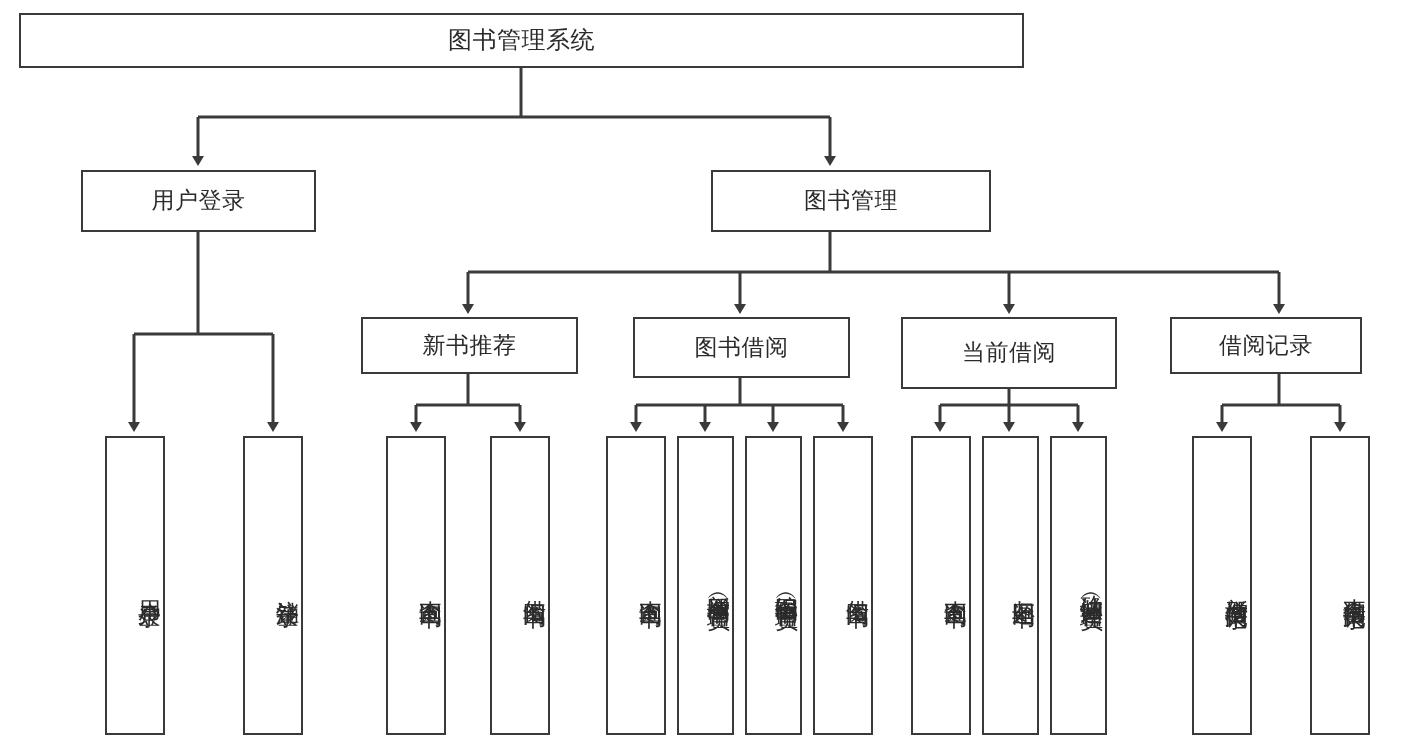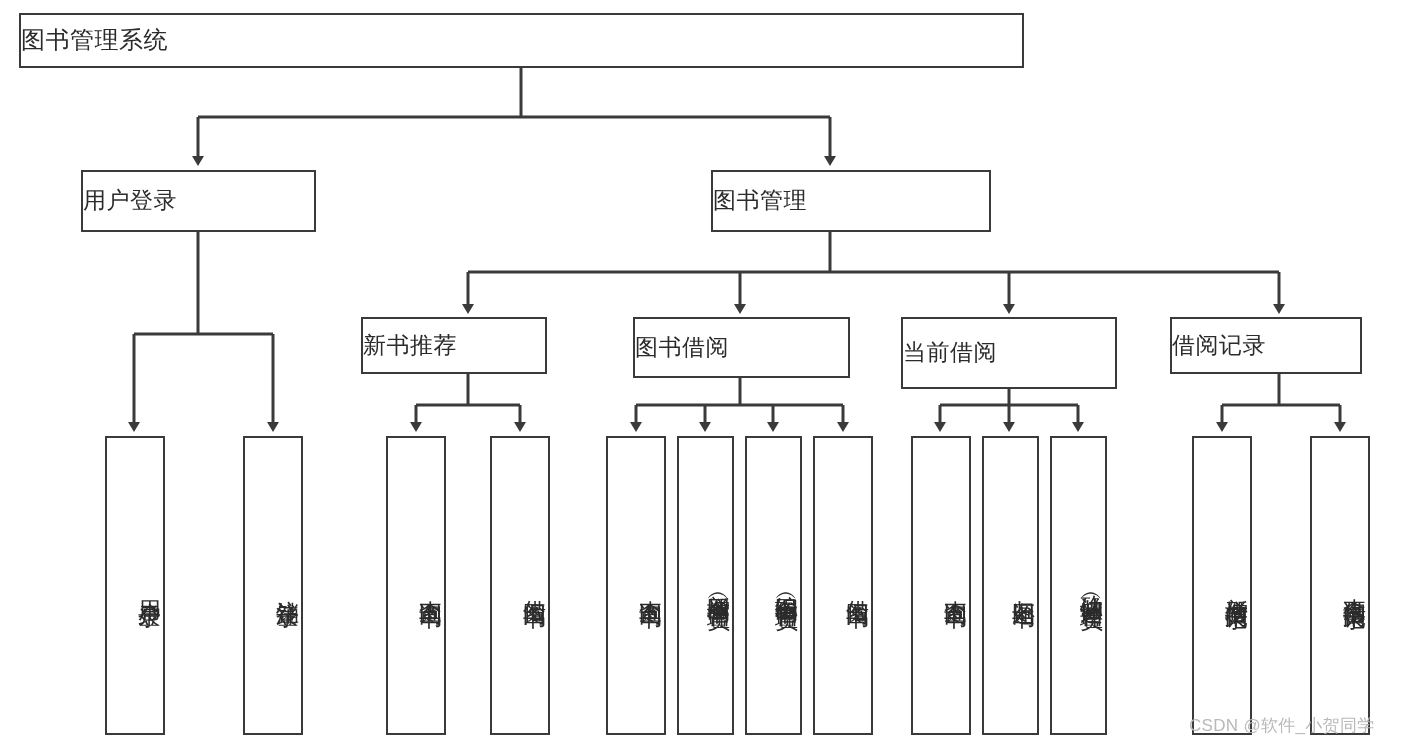--- a/index.html
+++ b/index.html
@@ -25,20 +25,21 @@
     height: 747px;
     pointer-events: none;
   }
   .node {
     position: absolute;
     box-sizing: border-box;
     border: 2.5px solid #3a3a3a;
     background: #ffffff;
     display: flex;
     align-items: center;
+    justify-content: center;
     color: #2b2b2b;
     line-height: 1.18;
   }
   .node.horiz {
     font-size: 23px;
     letter-spacing: 0.5px;
   }
   .node.vert {
     writing-mode: vertical-rl;
     text-orientation: upright;
@@ -128,21 +129,21 @@
     <span>图书管理系统</span>
   </div>
 
   <div class="node horiz" style="left:81px; top:170px; width:235px; height:62px;">
     <span>用户登录</span>
   </div>
   <div class="node horiz" style="left:711px; top:170px; width:280px; height:62px;">
     <span>图书管理</span>
   </div>
 
-  <div class="node horiz" style="left:361px; top:317px; width:186px; height:57px;">
+  <div class="node horiz" style="left:361px; top:317px; width:217px; height:57px;">
     <span>新书推荐</span>
   </div>
   <div class="node horiz" style="left:633px; top:317px; width:217px; height:61px;">
     <span>图书借阅</span>
   </div>
   <div class="node horiz" style="left:901px; top:317px; width:216px; height:72px;">
     <span>当前借阅</span>
   </div>
   <div class="node horiz" style="left:1170px; top:317px; width:192px; height:57px;">
     <span>借阅记录</span>
@@ -185,15 +186,14 @@
     <span class="vlabel">确认归还（管理员）</span>
   </div>
 
   <div class="node vert" style="left:1192px; top:436px; width:60px; height:299px;">
     <span class="vlabel">新增借阅记录</span>
   </div>
   <div class="node vert" style="left:1310px; top:436px; width:60px; height:299px;">
     <span class="vlabel">查询借阅记录</span>
   </div>
 
-  <div id="watermark">CSDN @软件_小贺同学</div>
 
 </div>
 
 </body></html>

